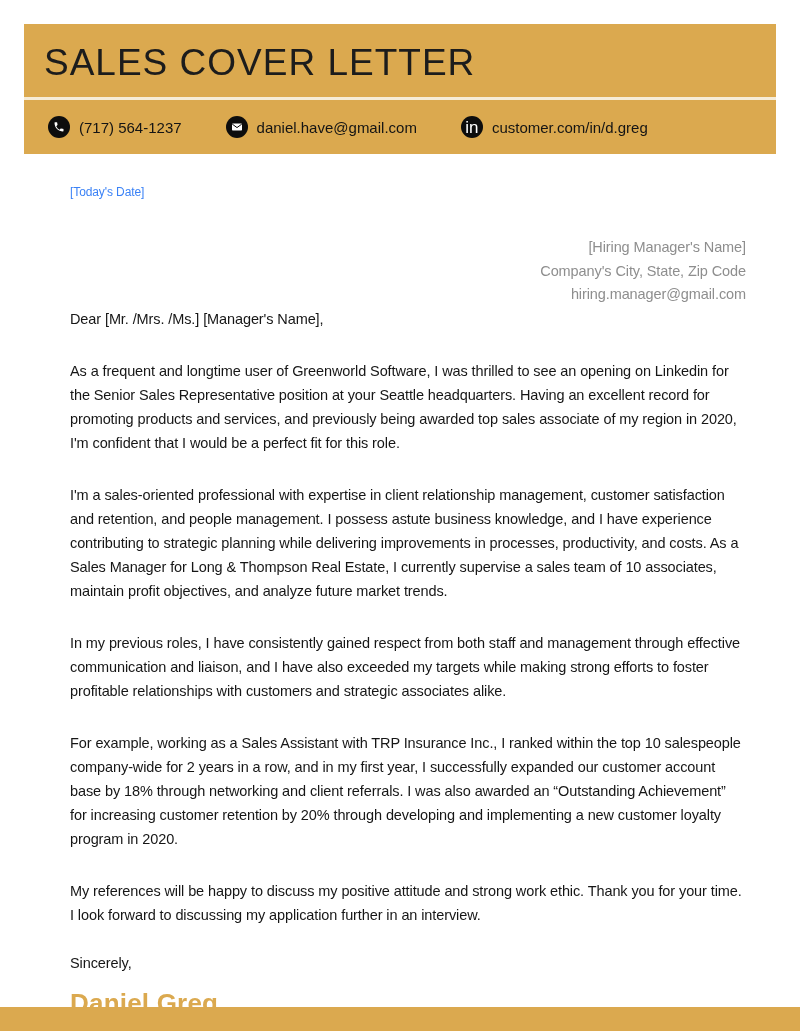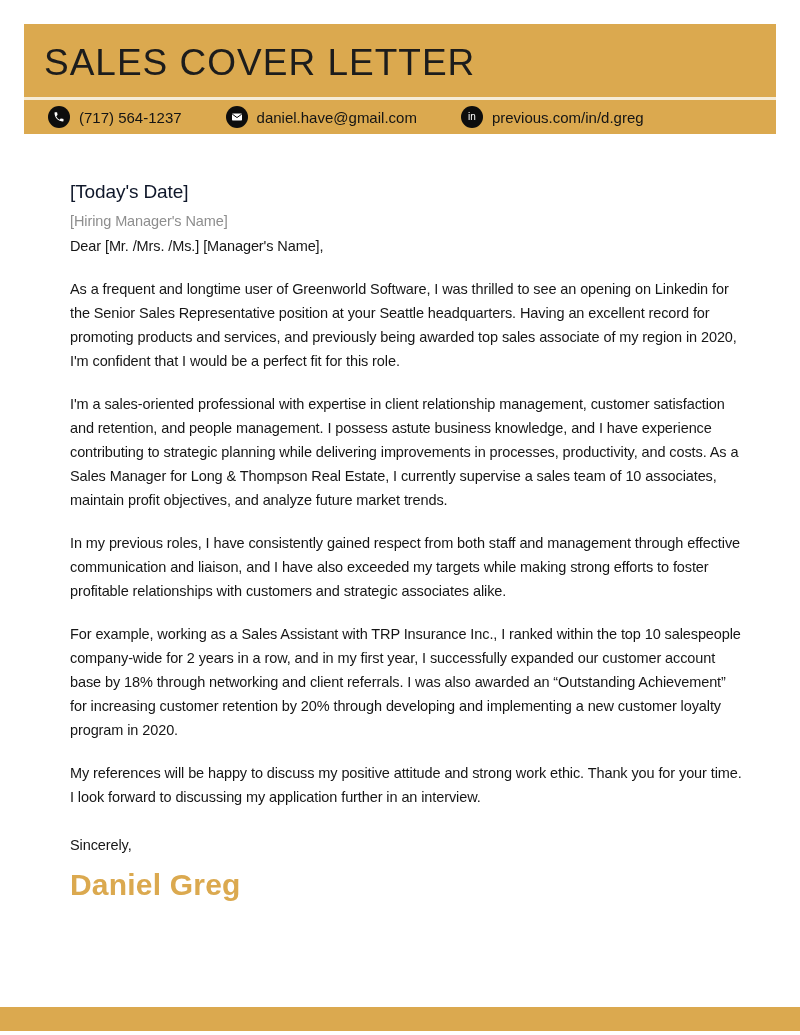--- a/index.html
+++ b/index.html
@@ -28,38 +28,38 @@
     font-size: 37px;
     letter-spacing: 1px;
     color: #1c1c1c;
     font-weight: 400;
     line-height: 1;
     white-space: nowrap;
   }
   .header .divider { height: 3px; background: #f6ecd7; }
   .contact-band {
     background: var(--accent);
-    height: 34px;
+    height: 54px;
     display: flex;
     align-items: center;
     padding-left: 24px;
     gap: 44px;
   }
   .contact-item { display: flex; align-items: center; gap: 9px; }
   .icon-circle {
     width: 22px; height: 22px;
     border-radius: 50%;
     background: #0d0d0d;
     display: flex; align-items: center; justify-content: center;
     flex: 0 0 auto;
   }
   .icon-circle svg { display: block; }
   .linkedin-glyph {
     color: #ffffff;
-    font-size: 10px;
+    font-size: 17px;
     font-weight: 400;
     line-height: 1;
     font-family: "Liberation Sans", sans-serif;
   }
   .contact-text {
     font-size: 15px;
     color: #141414;
     font-weight: 500;
     white-space: nowrap;
   }
@@ -67,28 +67,28 @@
   .letter {
     position: absolute;
     top: 146px;
     left: 70px;
     width: 676px;
     font-size: 14.5px;
     line-height: 24px;
     letter-spacing: -0.1px;
     color: #161616;
   }
-  .date-line { margin-top: 34px; font-size: 19px; color: #0f172a; }
-  .recipient-block { margin-top: 6px; line-height: 23.7px; color: #8e8e8e; }
+  .date-line { margin-top: 34px; font-size: 12px; color: #3b82f6; }
+  .recipient-block { margin-top: 32px; line-height: 23.7px; color: #8e8e8e; text-align: right; }
   .salutation { }
-  .paragraph { margin-top: 19px; }
+  .paragraph { margin-top: 28px; }
   .closing { margin-top: 24px; }
   .signature {
     margin-top: 16px;
-    font-size: 30px;
+    font-size: 26px;
     font-weight: 700;
     color: var(--accent);
     letter-spacing: 0.2px;
   }
   
   .footer-bar {
     position: absolute;
     left: 0; right: 0; bottom: 4px;
     height: 24px;
     background: var(--accent);
@@ -122,31 +122,33 @@
             <path d="M2.5 6.2 12 13.2 21.5 6.2" fill="none" stroke="#0d0d0d" stroke-width="2"></path>
           </svg>
         </span>
         <span class="contact-text">daniel.have@gmail.com</span>
       </div>
 
       <div class="contact-item">
         <span class="icon-circle">
           <span class="linkedin-glyph">in</span>
         </span>
-        <span class="contact-text">previous.com/in/d.greg</span>
+        <span class="contact-text">customer.com/in/d.greg</span>
       </div>
 
     </div>
   </div>
 
   <div class="letter">
     <div class="date-line">[Today's Date]</div>
 
     <div class="recipient-block">
       <div>[Hiring Manager's Name]</div>
+      <div>Company's City, State, Zip Code</div>
+      <div>hiring.manager@gmail.com</div>
     </div>
 
     <div class="salutation">Dear [Mr. /Mrs. /Ms.] [Manager's Name],</div>
 
     <div class="paragraph">As a frequent and longtime user of Greenworld Software, I was thrilled to see an opening on Linkedin for the Senior Sales Representative position at your Seattle headquarters. Having an excellent record for promoting products and services, and previously being awarded top sales associate of my region in 2020, I'm confident that I would be a perfect fit for this role.</div>
     <div class="paragraph">I'm a sales-oriented professional with expertise in client relationship management, customer satisfaction and retention, and people management. I possess astute business knowledge, and I have experience contributing to strategic planning while delivering improvements in processes, productivity, and costs. As a Sales Manager for Long &amp; Thompson Real Estate, I currently supervise a sales team of 10 associates, maintain profit objectives, and analyze future market trends.</div>
     <div class="paragraph">In my previous roles, I have consistently gained respect from both staff and management through effective communication and liaison, and I have also exceeded my targets while making strong efforts to foster profitable relationships with customers and strategic associates alike.</div>
     <div class="paragraph">For example, working as a Sales Assistant with TRP Insurance Inc., I ranked within the top 10 salespeople company-wide for 2 years in a row, and in my first year, I successfully expanded our customer account base by 18% through networking and client referrals. I was also awarded an “Outstanding Achievement” for increasing customer retention by 20% through developing and implementing a new customer loyalty program in 2020.</div>
     <div class="paragraph">My references will be happy to discuss my positive attitude and strong work ethic. Thank you for your time. I look forward to discussing my application further in an interview.</div>
 

